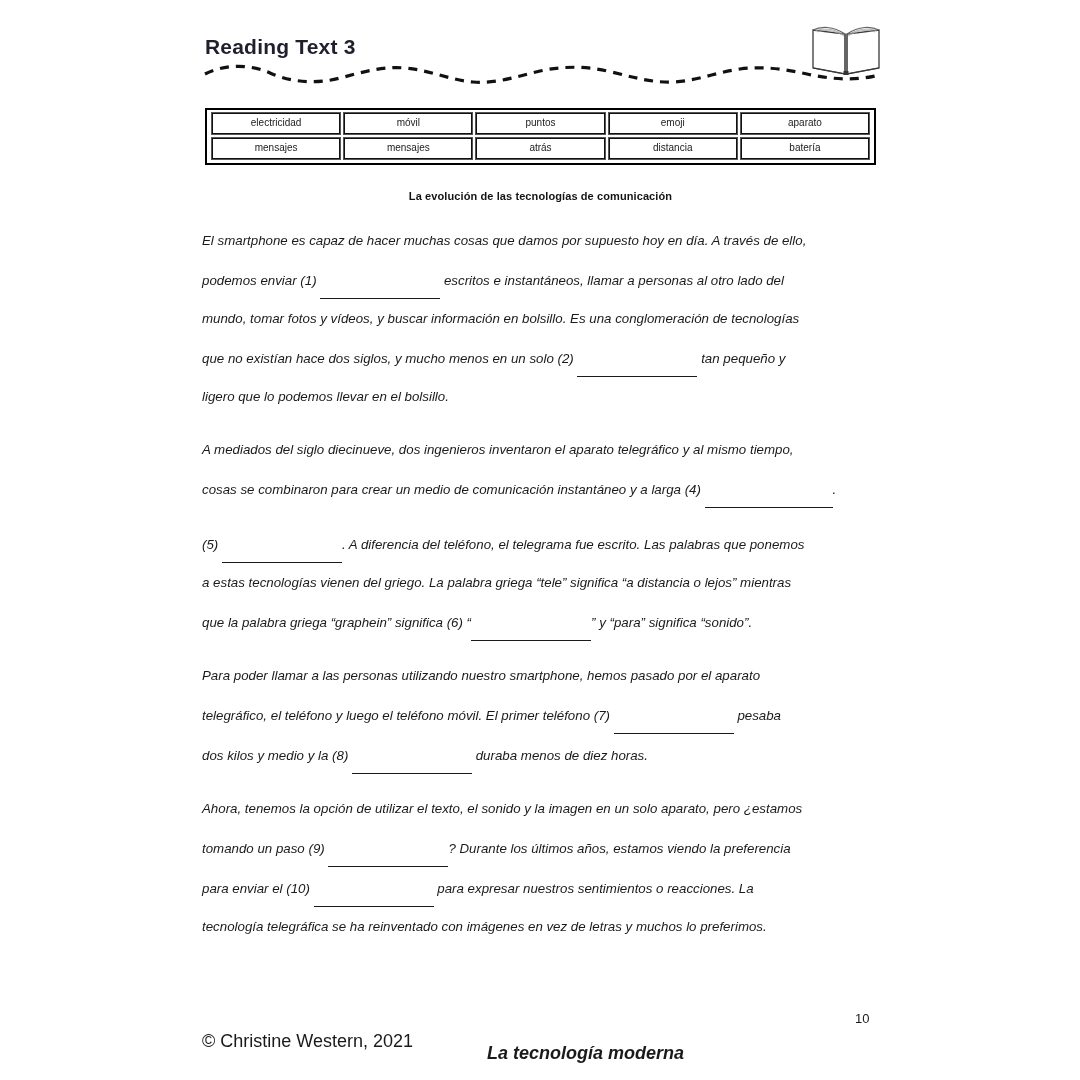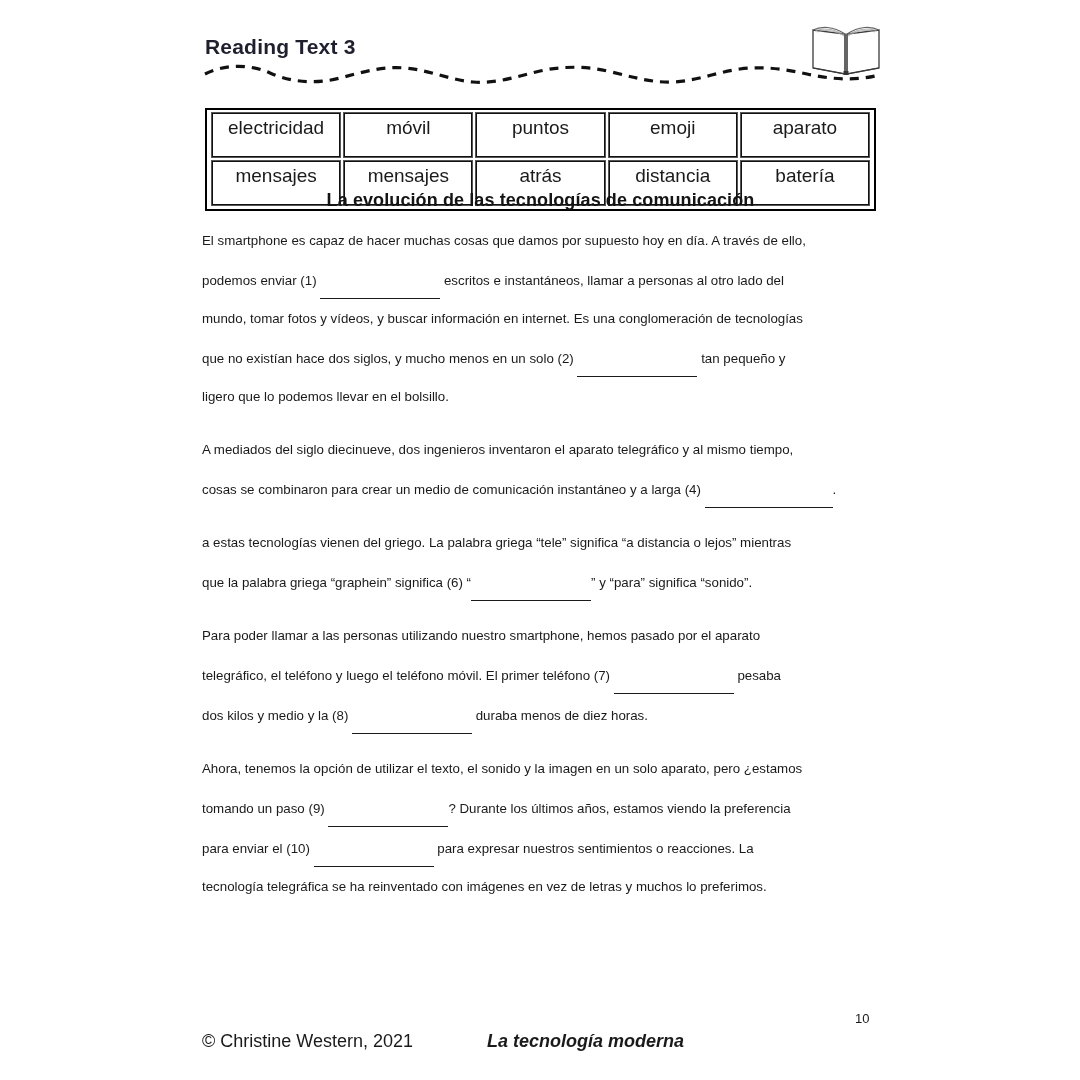--- a/index.html
+++ b/index.html
@@ -71,36 +71,36 @@
     width: 100%;
   }
   .wb-row + .wb-row { margin-top: 2px; }
   .wb-cell {
     flex: 1 1 0;
     box-sizing: border-box;
     border: 1px solid #555555;
     outline: 1px solid #111111;
     outline-offset: -2px;
     text-align: center;
-    font-size: 19px;
+    font-size: 10px;
     line-height: 1;
-    padding: 5px 2px 20px 2px;
+    padding: 5px 2px 6px 2px;
     margin: 0 1px;
     background: #ffffff;
     color: #1a1a1a;
   }
 
   
   .doc-title {
     position: absolute;
     left: 205px;
     top: 190px;
     width: 671px;
     text-align: center;
-    font-size: 18px;
+    font-size: 11px;
     font-weight: bold;
     color: #141414;
     letter-spacing: 0.1px;
   }
 
   .body-text {
     position: absolute;
     left: 202px;
     top: 222px;
     width: 680px;
@@ -109,20 +109,21 @@
   }
   .para {
     margin: 0;
   }
   .para + .para {
     margin-top: 0px;
   }
   .tline {
     line-height: 38px;
     white-space: nowrap;
+    font-style: italic;
   }
   .spacer-line {
     height: 15px;
   }
   .blank {
     display: inline-block;
     border-bottom: 1.3px solid #1a1a1a;
     vertical-align: 2px;
   }
   .b-std  { width: 120px; }
@@ -139,21 +140,21 @@
     color: #1a1a1a;
   }
   .footer-copy {
     position: absolute;
     left: 0;
     top: 0;
   }
   .footer-center {
     position: absolute;
     left: 285px;
-    top: 0;
+    top: 12px;
     font-style: italic;
     font-weight: bold;
   }
   .page-number {
     position: absolute;
     left: 855px;
     top: 1011px;
     font-size: 13px;
     color: #1a1a1a;
   }
@@ -210,31 +211,32 @@
       <div class="wb-cell">batería</div>
     </div>
   </div>
 
   <div class="doc-title">La evolución de las tecnologías de comunicación</div>
 
   <div class="body-text" id="body-text">
       <div class="para">
         <div class="tline"><span>El smartphone es capaz de hacer muchas cosas que damos por supuesto hoy en día. A través de ello,</span></div>
         <div class="tline"><span>podemos enviar (1) </span><span class="blank b-std">&nbsp;</span><span> escritos e instantáneos, llamar a personas al otro lado del</span></div>
-        <div class="tline"><span>mundo, tomar fotos y vídeos, y buscar información en internet. Es una conglomeración de tecnologías</span></div>
+        <div class="tline"><span>mundo, tomar fotos y vídeos, y buscar información en bolsillo. Es una conglomeración de tecnologías</span></div>
         <div class="tline"><span>que no existían hace dos siglos, y mucho menos en un solo (2) </span><span class="blank b-std">&nbsp;</span><span> tan pequeño y</span></div>
         <div class="tline"><span>ligero que lo podemos llevar en el bolsillo.</span></div>
         <div class="spacer-line"></div>
       </div>
       <div class="para">
         <div class="tline"><span>A mediados del siglo diecinueve, dos ingenieros inventaron el aparato telegráfico y al mismo tiempo,</span></div>
         <div class="tline"><span>cosas se combinaron para crear un medio de comunicación instantáneo y a larga (4) </span><span class="blank b-wide">&nbsp;</span><span>.</span></div>
         <div class="spacer-line"></div>
       </div>
       <div class="para">
+        <div class="tline"><span>(5) </span><span class="blank b-std">&nbsp;</span><span>. A diferencia del teléfono, el telegrama fue escrito. Las palabras que ponemos</span></div>
         <div class="tline"><span>a estas tecnologías vienen del griego. La palabra griega “tele” significa “a distancia o lejos” mientras</span></div>
         <div class="tline"><span>que la palabra griega “graphein” significa (6) “</span><span class="blank b-std">&nbsp;</span><span>” y “para” significa “sonido”.</span></div>
         <div class="spacer-line"></div>
       </div>
       <div class="para">
         <div class="tline"><span>Para poder llamar a las personas utilizando nuestro smartphone, hemos pasado por el aparato</span></div>
         <div class="tline"><span>telegráfico, el teléfono y luego el teléfono móvil. El primer teléfono (7) </span><span class="blank b-std">&nbsp;</span><span> pesaba</span></div>
         <div class="tline"><span>dos kilos y medio y la (8) </span><span class="blank b-std">&nbsp;</span><span> duraba menos de diez horas.</span></div>
         <div class="spacer-line"></div>
       </div>

